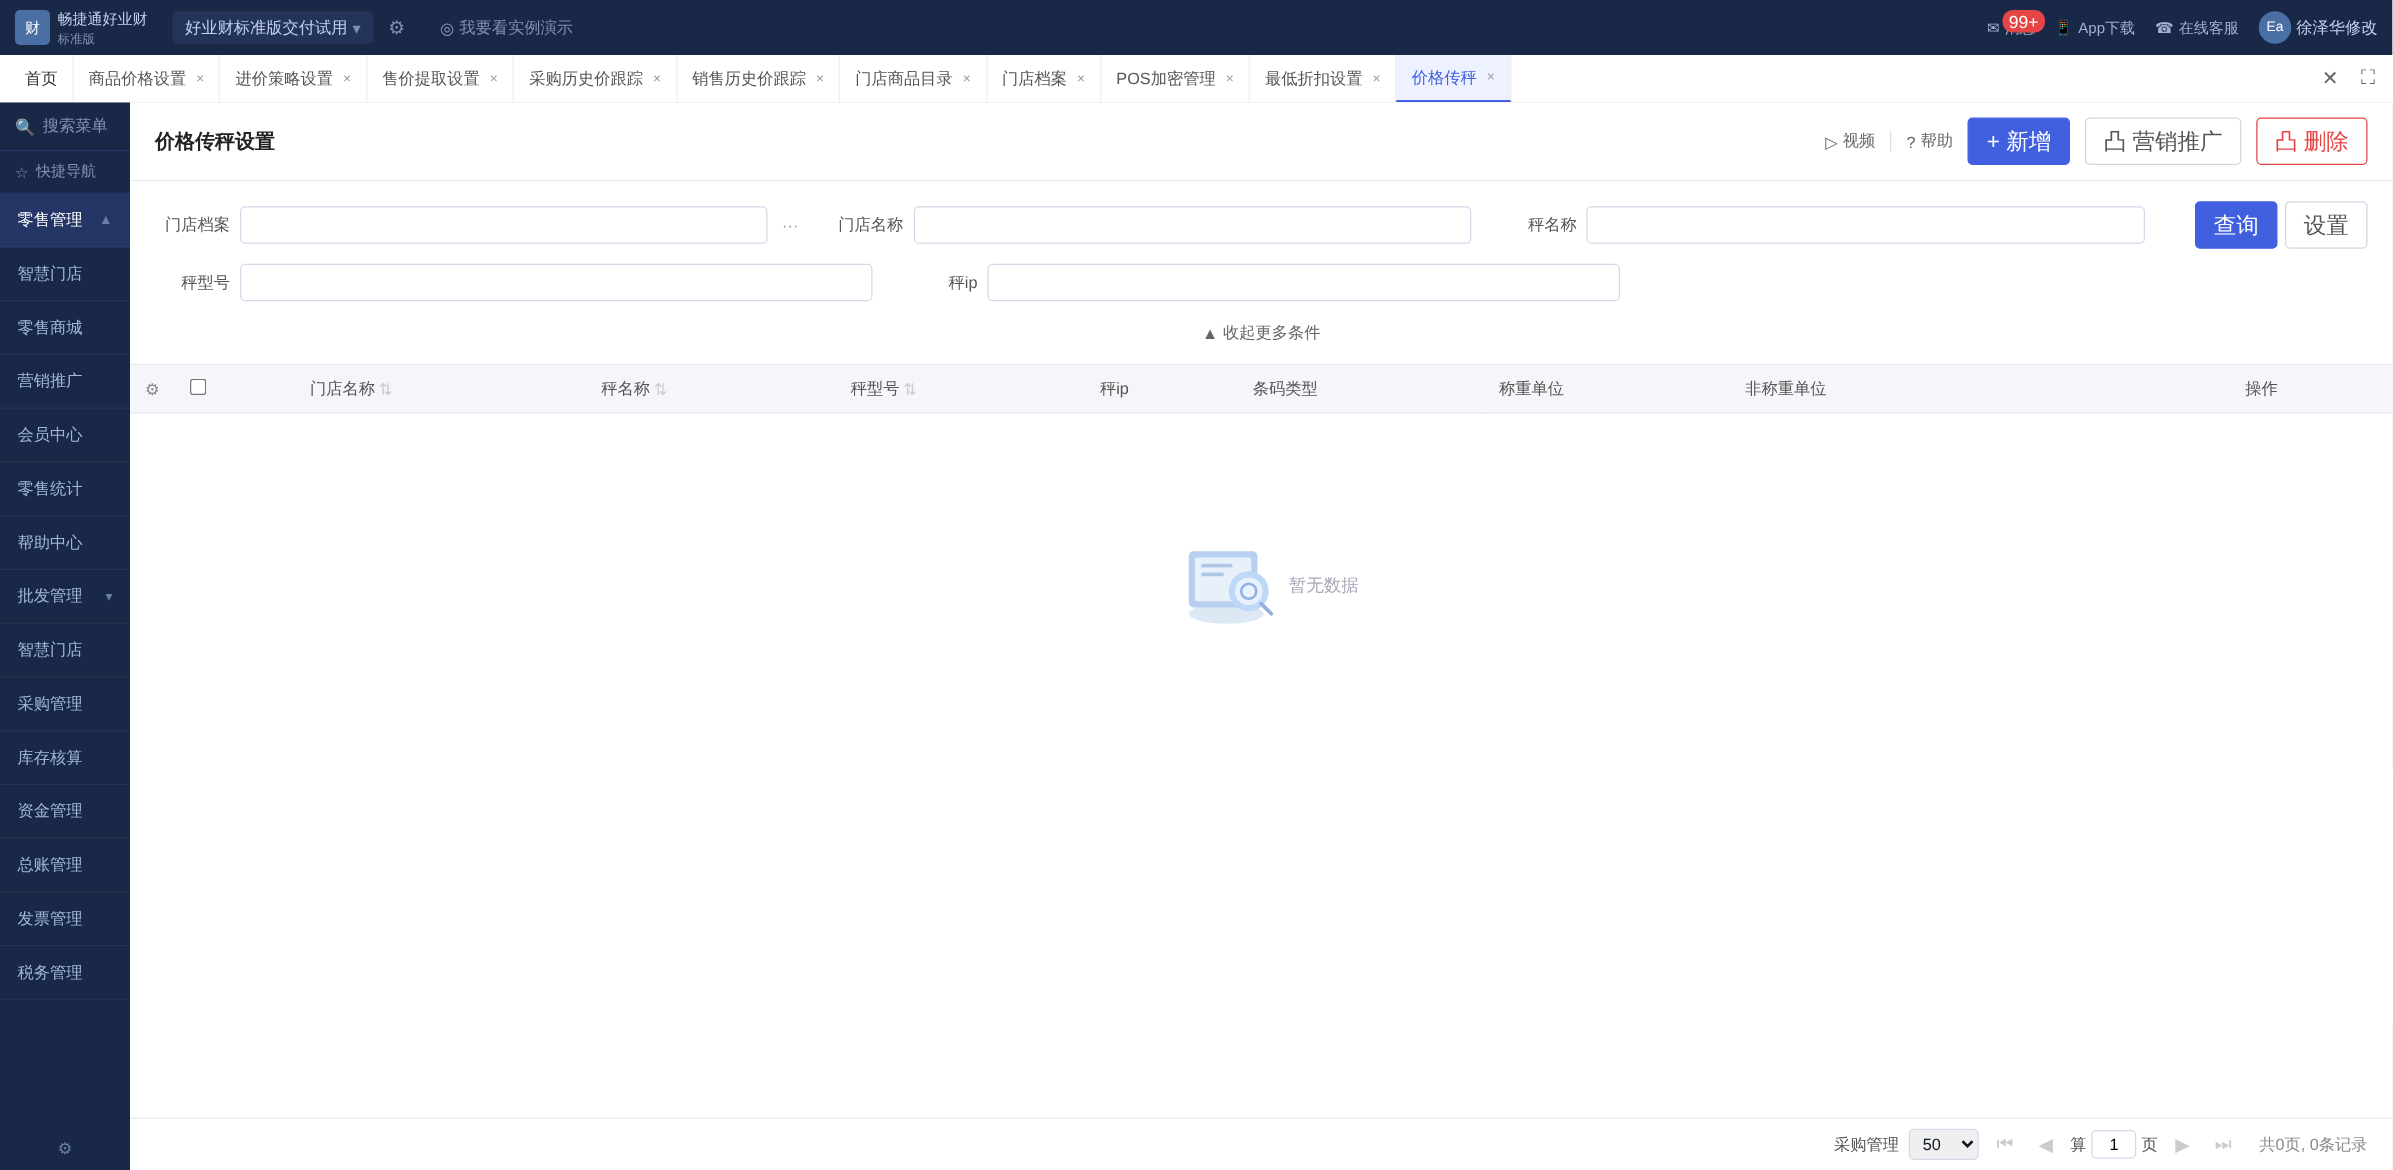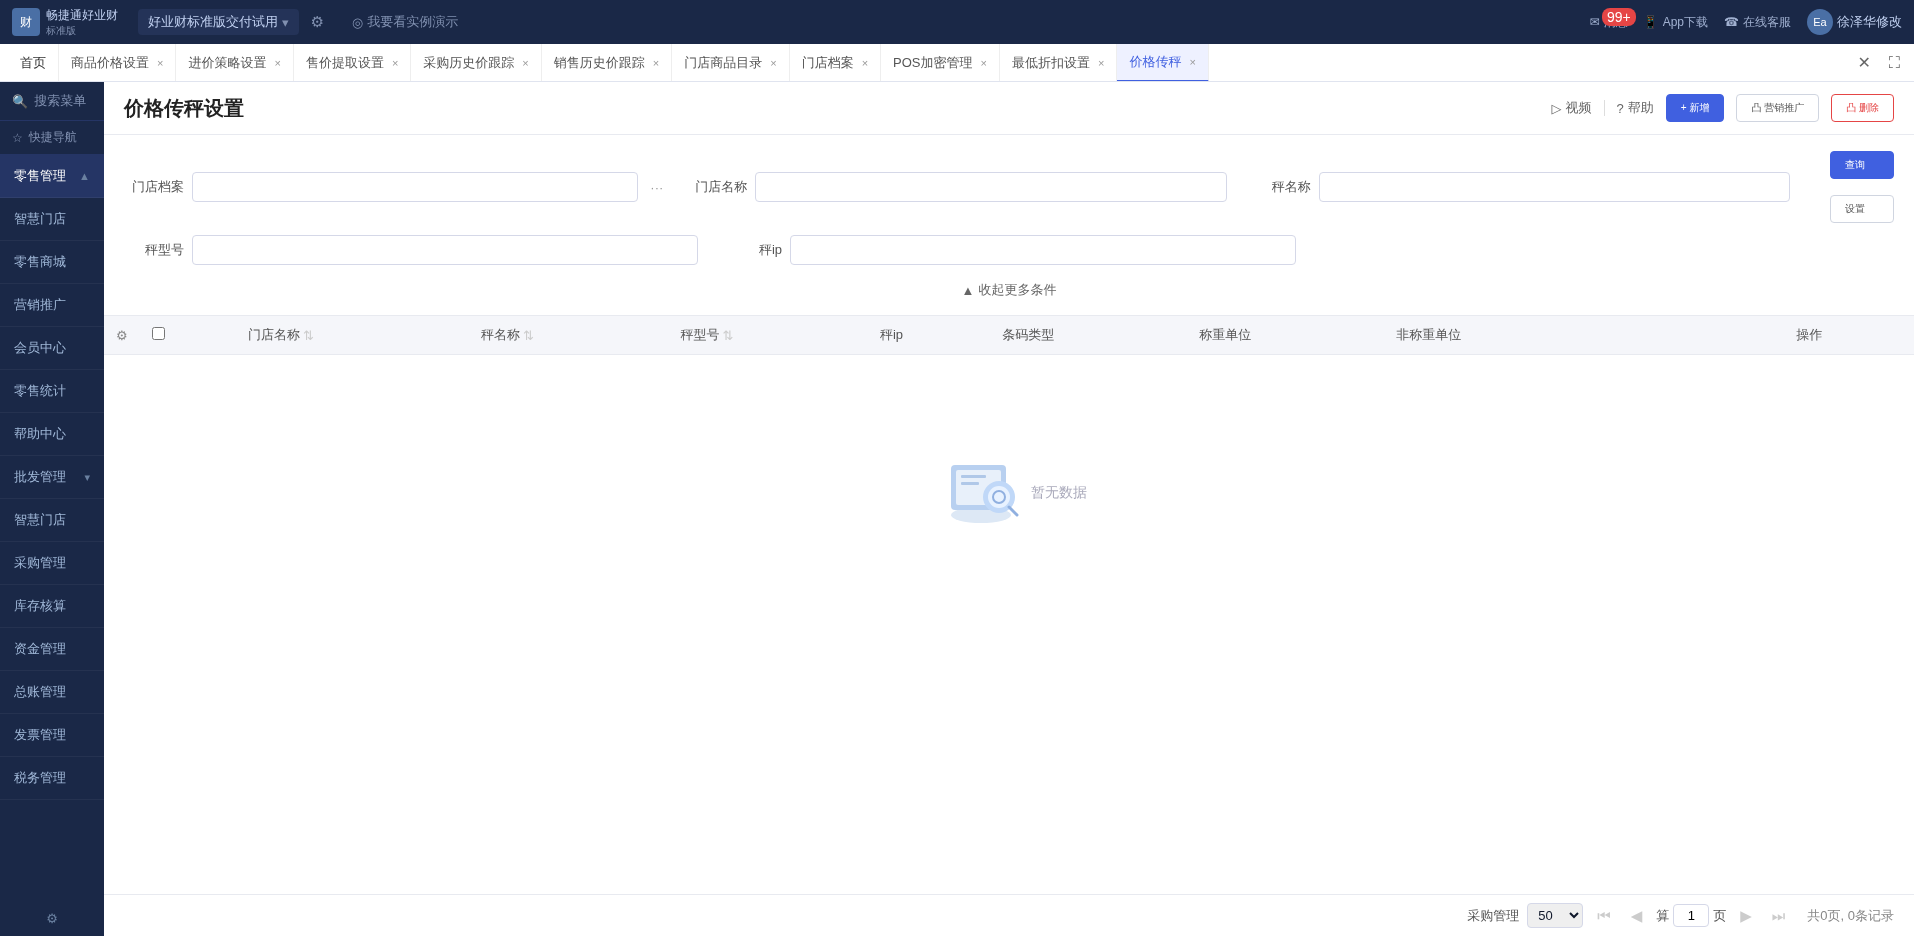--- a/index.html
+++ b/index.html
@@ -44,38 +44,38 @@
     .search-menu { display: flex; align-items: center; gap: 6px; padding: 10px 12px; font-size: 13px; cursor: pointer; color: #8090b0; border-bottom: 1px solid #253565; }
     .quick-nav { display: flex; align-items: center; gap: 6px; padding: 8px 12px; font-size: 12px; cursor: pointer; color: #8090b0; border-bottom: 1px solid #253565; }
     .sidebar-item { display: flex; align-items: center; justify-content: space-between; padding: 12px 14px; font-size: 13px; cursor: pointer; color: #a0b8d8; border-bottom: 1px solid rgba(255,255,255,0.05); }
     .sidebar-item.active { background: #253565; color: #fff; }
     .sidebar-item .arrow { font-size: 11px; color: #6a80a0; }
     .sidebar-bottom { margin-top: auto; padding: 10px 14px; display: flex; justify-content: center; color: #6a80a0; cursor: pointer; }
 
     
     .content { flex: 1; display: flex; flex-direction: column; background: #f0f2f5; overflow: hidden; }
     .page-header { background: #fff; padding: 12px 20px 0 20px; border-bottom: 1px solid #e8eaf0; display: flex; align-items: center; justify-content: space-between; }
-    .page-title { font-size: 20px; font-weight: bold; color: #222; padding-bottom: 12px; }
+    .page-title { font-size: 16px; font-weight: bold; color: #222; padding-bottom: 12px; }
     .page-header-right { display: flex; align-items: center; gap: 12px; padding-bottom: 12px; }
     .header-link { display: flex; align-items: center; gap: 4px; font-size: 13px; color: #666; cursor: pointer; }
     .divider-v { width: 1px; height: 16px; background: #ddd; }
-    .btn { display: inline-flex; align-items: center; gap: 4px; padding: 6px 14px; border-radius: 4px; font-size: 10px; cursor: pointer; border: 1px solid; }
+    .btn { display: inline-flex; align-items: center; gap: 4px; padding: 6px 14px; border-radius: 4px; font-size: 18px; cursor: pointer; border: 1px solid; }
     .btn-primary { background: #4060e0; color: #fff; border-color: #4060e0; }
     .btn-default { background: #fff; color: #555; border-color: #d0d5e0; }
     .btn-danger { background: #fff; color: #e54545; border-color: #e54545; }
 
     
     .filter-panel { background: #fff; padding: 16px 20px 8px 20px; border-bottom: 1px solid #e8eaf0; }
     .filter-row { display: flex; align-items: center; gap: 24px; margin-bottom: 12px; }
     .filter-field { display: flex; align-items: center; gap: 8px; flex: 1; }
     .filter-label { font-size: 13px; color: #555; white-space: nowrap; min-width: 60px; text-align: right; }
     .filter-input { flex: 1; border: 1px solid #d5d8e8; border-radius: 4px; padding: 5px 8px; font-size: 13px; color: #333; outline: none; height: 30px; }
     .filter-dots { color: #999; margin-left: 4px; cursor: pointer; }
     .collapse-btn { display: flex; align-items: center; justify-content: center; gap: 4px; font-size: 13px; color: #666; cursor: pointer; padding: 4px 0 8px; width: 100%; }
-    .filter-action { display: flex; flex-direction: column; gap: 16px; padding-left: 16px; }
+    .filter-action { display: flex; gap: 6px; padding-left: 16px; }
 
     
     .table-container { flex: 1; overflow: auto; background: #fff; margin: 0; }
     .data-table { width: 100%; border-collapse: collapse; }
     .data-table th { background: #f5f6fa; border-bottom: 1px solid #e8eaf0; padding: 10px 12px; font-size: 13px; font-weight: normal; color: #555; text-align: left; white-space: nowrap; }
     .data-table td { padding: 10px 12px; font-size: 13px; border-bottom: 1px solid #f0f2f7; color: #333; }
     .th-sort { display: inline-flex; align-items: center; gap: 3px; cursor: pointer; }
     .th-gear { cursor: pointer; color: #888; }
     .th-checkbox { width: 36px; text-align: center; }
     .empty-state { display: flex; flex-direction: row; align-items: center; justify-content: center; padding: 80px 20px; }

